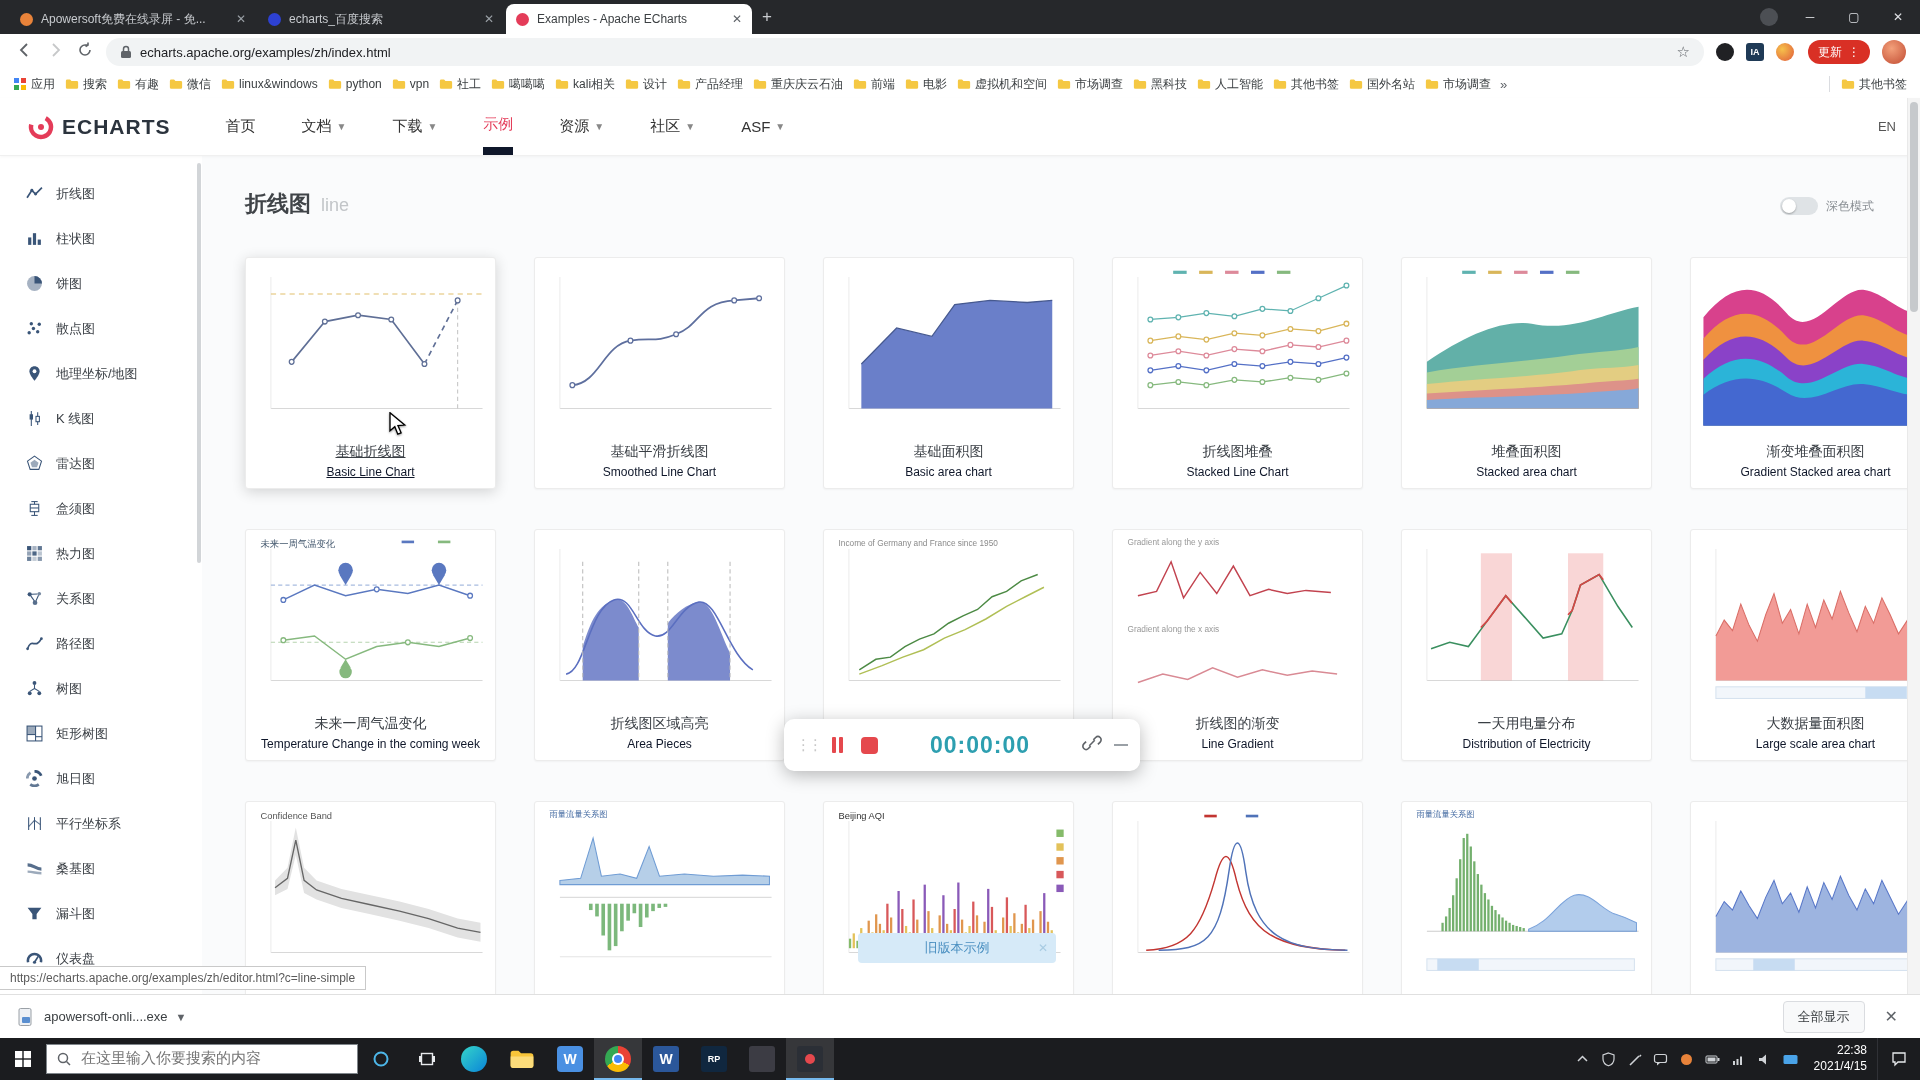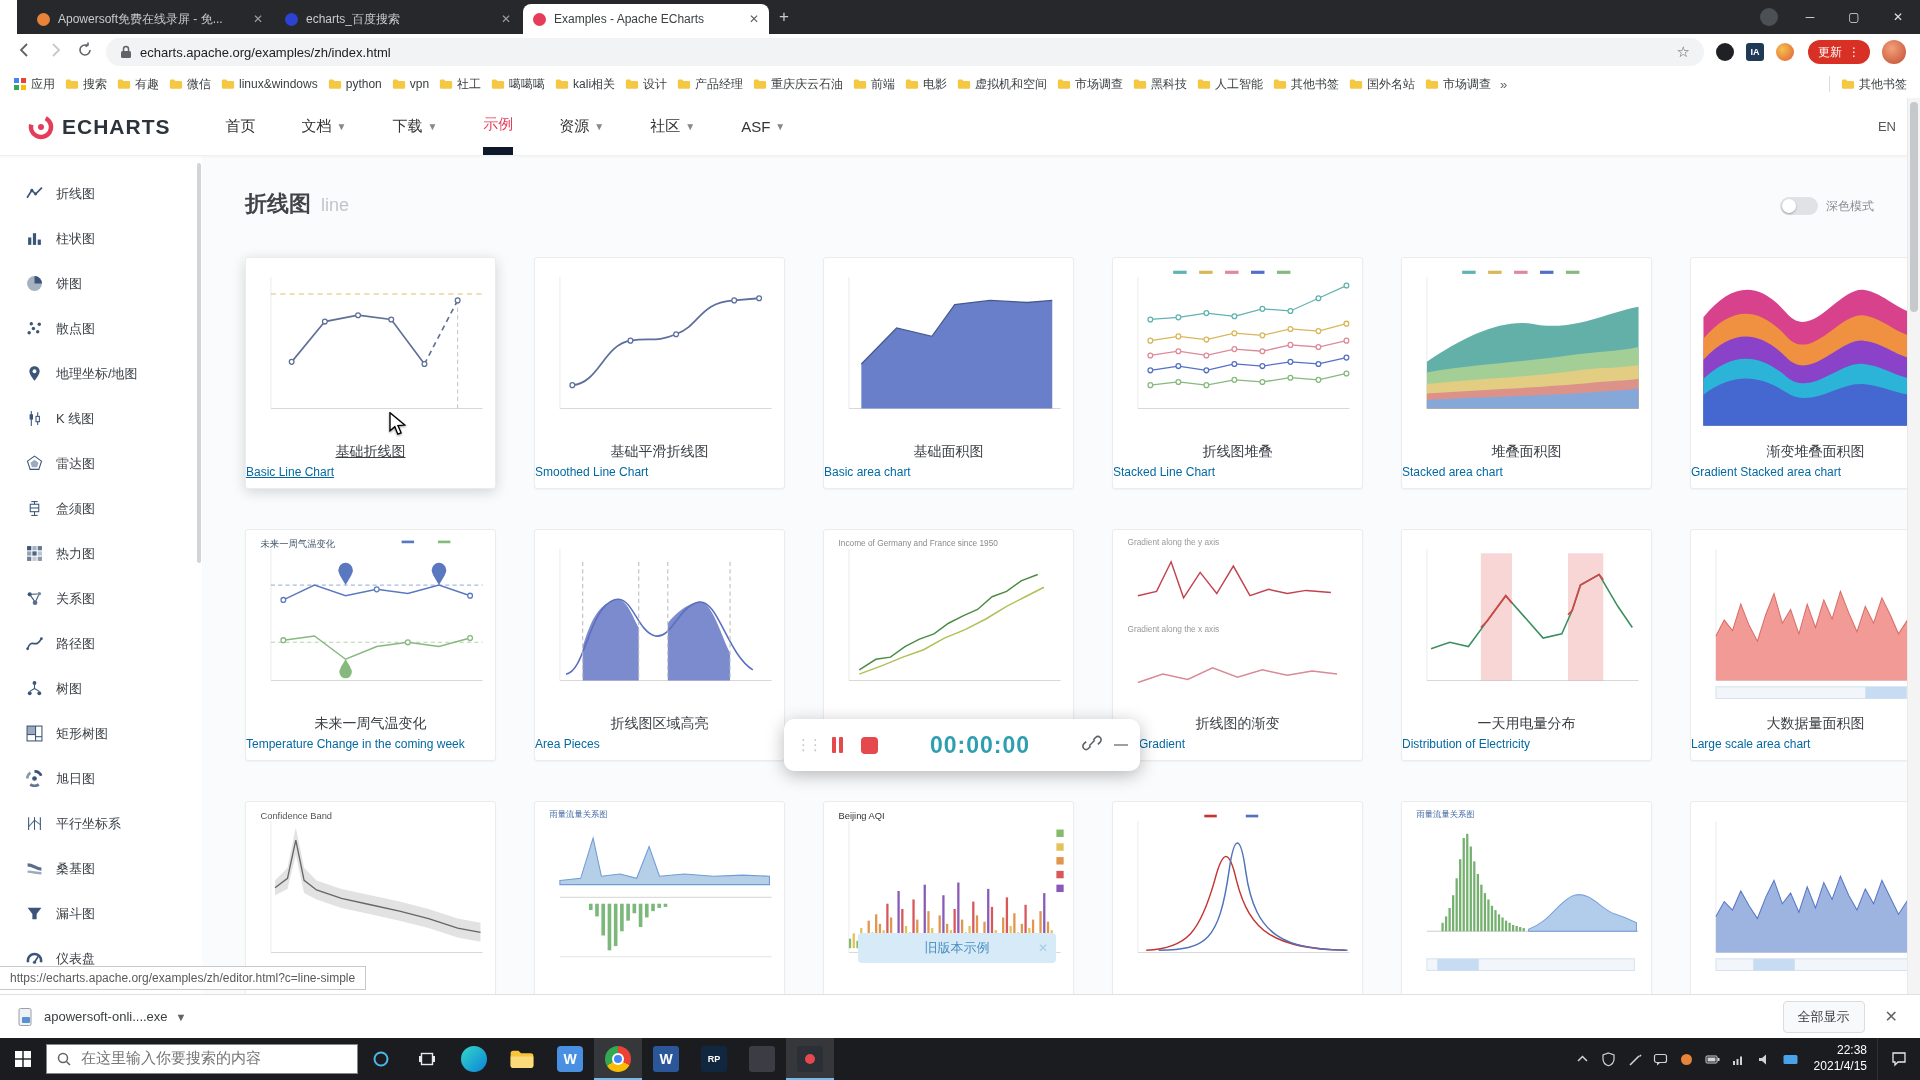--- a/index.html
+++ b/index.html
@@ -1,20 +1,20 @@
 <!DOCTYPE html>
 <html><head>
 <meta charset="utf-8">
 <style>
   html,body{margin:0;padding:0;background:#111;}
   #screen{position:relative;width:1920px;height:1080px;overflow:hidden;background:#fff;
     font-family:"Liberation Sans","DejaVu Sans",sans-serif;}
 
   
-  .tabstrip{position:absolute;top:0;left:17px;right:0;height:34px;background:#26282b;display:flex;align-items:flex-end;}
+  .tabstrip{position:absolute;top:0;left:0;right:0;height:34px;background:#26282b;display:flex;align-items:flex-end;}
   .tabs{display:flex;align-items:flex-end;margin-left:10px;}
   .tab{height:30px;width:226px;display:flex;align-items:center;padding:0 10px;color:#c8cbcf;font-size:12px;
     border-radius:8px 8px 0 0;margin-right:2px;cursor:default;}
   .tab.active{background:#fff;color:#3c4043;}
   .fav{width:13px;height:13px;border-radius:50%;margin-right:8px;flex:none;}
   .tab .t{flex:1;white-space:nowrap;overflow:hidden;}
   .tab .x{margin-left:6px;font-size:12px;color:#9aa0a6;}
   .tab.active .x{color:#5f6368;}
   .newtab{color:#c8cbcf;font-size:17px;margin:0 0 7px 8px;}
   .winctl{position:absolute;right:0;top:0;height:34px;display:flex;align-items:center;}
@@ -71,21 +71,21 @@
   .togglepill{width:38px;height:18px;background:#dfe3e6;border-radius:9px;position:relative;}
   .toggleknob{position:absolute;left:2px;top:2px;width:14px;height:14px;border-radius:50%;background:#fff;box-shadow:0 1px 2px rgba(0,0,0,.3);}
   .darklabel{font-size:12px;color:#8a8f94;}
   .grid{position:absolute;top:102px;left:43px;display:grid;grid-template-columns:repeat(6,251px);gap:40px 38px;}
   .card{background:#fff;border:1px solid #ececec;border-radius:3px;height:230px;box-shadow:0 1px 2px rgba(0,0,0,.04);}
   .card.hovered{box-shadow:0 3px 14px rgba(0,0,0,.16);}
   .card.hovered .ct,.card.hovered .cs{text-decoration:underline;}
   .thumb{height:178px;overflow:hidden;}
   .thumb svg{display:block;}
   .ct{text-align:center;font-size:14px;color:#3a3f45;margin-top:7px;}
-  .cs{text-align:left;font-size:12px;color:#0369a1;margin-top:4px;}
+  .cs{text-align:center;font-size:12px;color:#0f172a;margin-top:4px;}
 
   
   .statuslink{position:absolute;left:0;top:966px;background:#fff;border:1px solid #c9c9c9;border-left:0;font-size:12px;
     color:#5a5a5a;padding:4px 10px;z-index:30;white-space:nowrap;}
   .recorder{position:absolute;left:784px;top:719px;width:356px;height:52px;background:#fff;border-radius:10px;
     box-shadow:0 4px 18px rgba(0,0,0,.28);display:flex;align-items:center;z-index:80;padding:0 12px;box-sizing:border-box;gap:12px;}
   .grip{color:#c8c8c8;font-size:15px;letter-spacing:-3px;}
   .pausewrap{display:flex;gap:3px;}
   .pb{width:4px;height:16px;background:#e5484d;border-radius:1px;}
   .stopbtn{width:17px;height:17px;background:#e5484d;border-radius:4px;margin-left:6px;}

